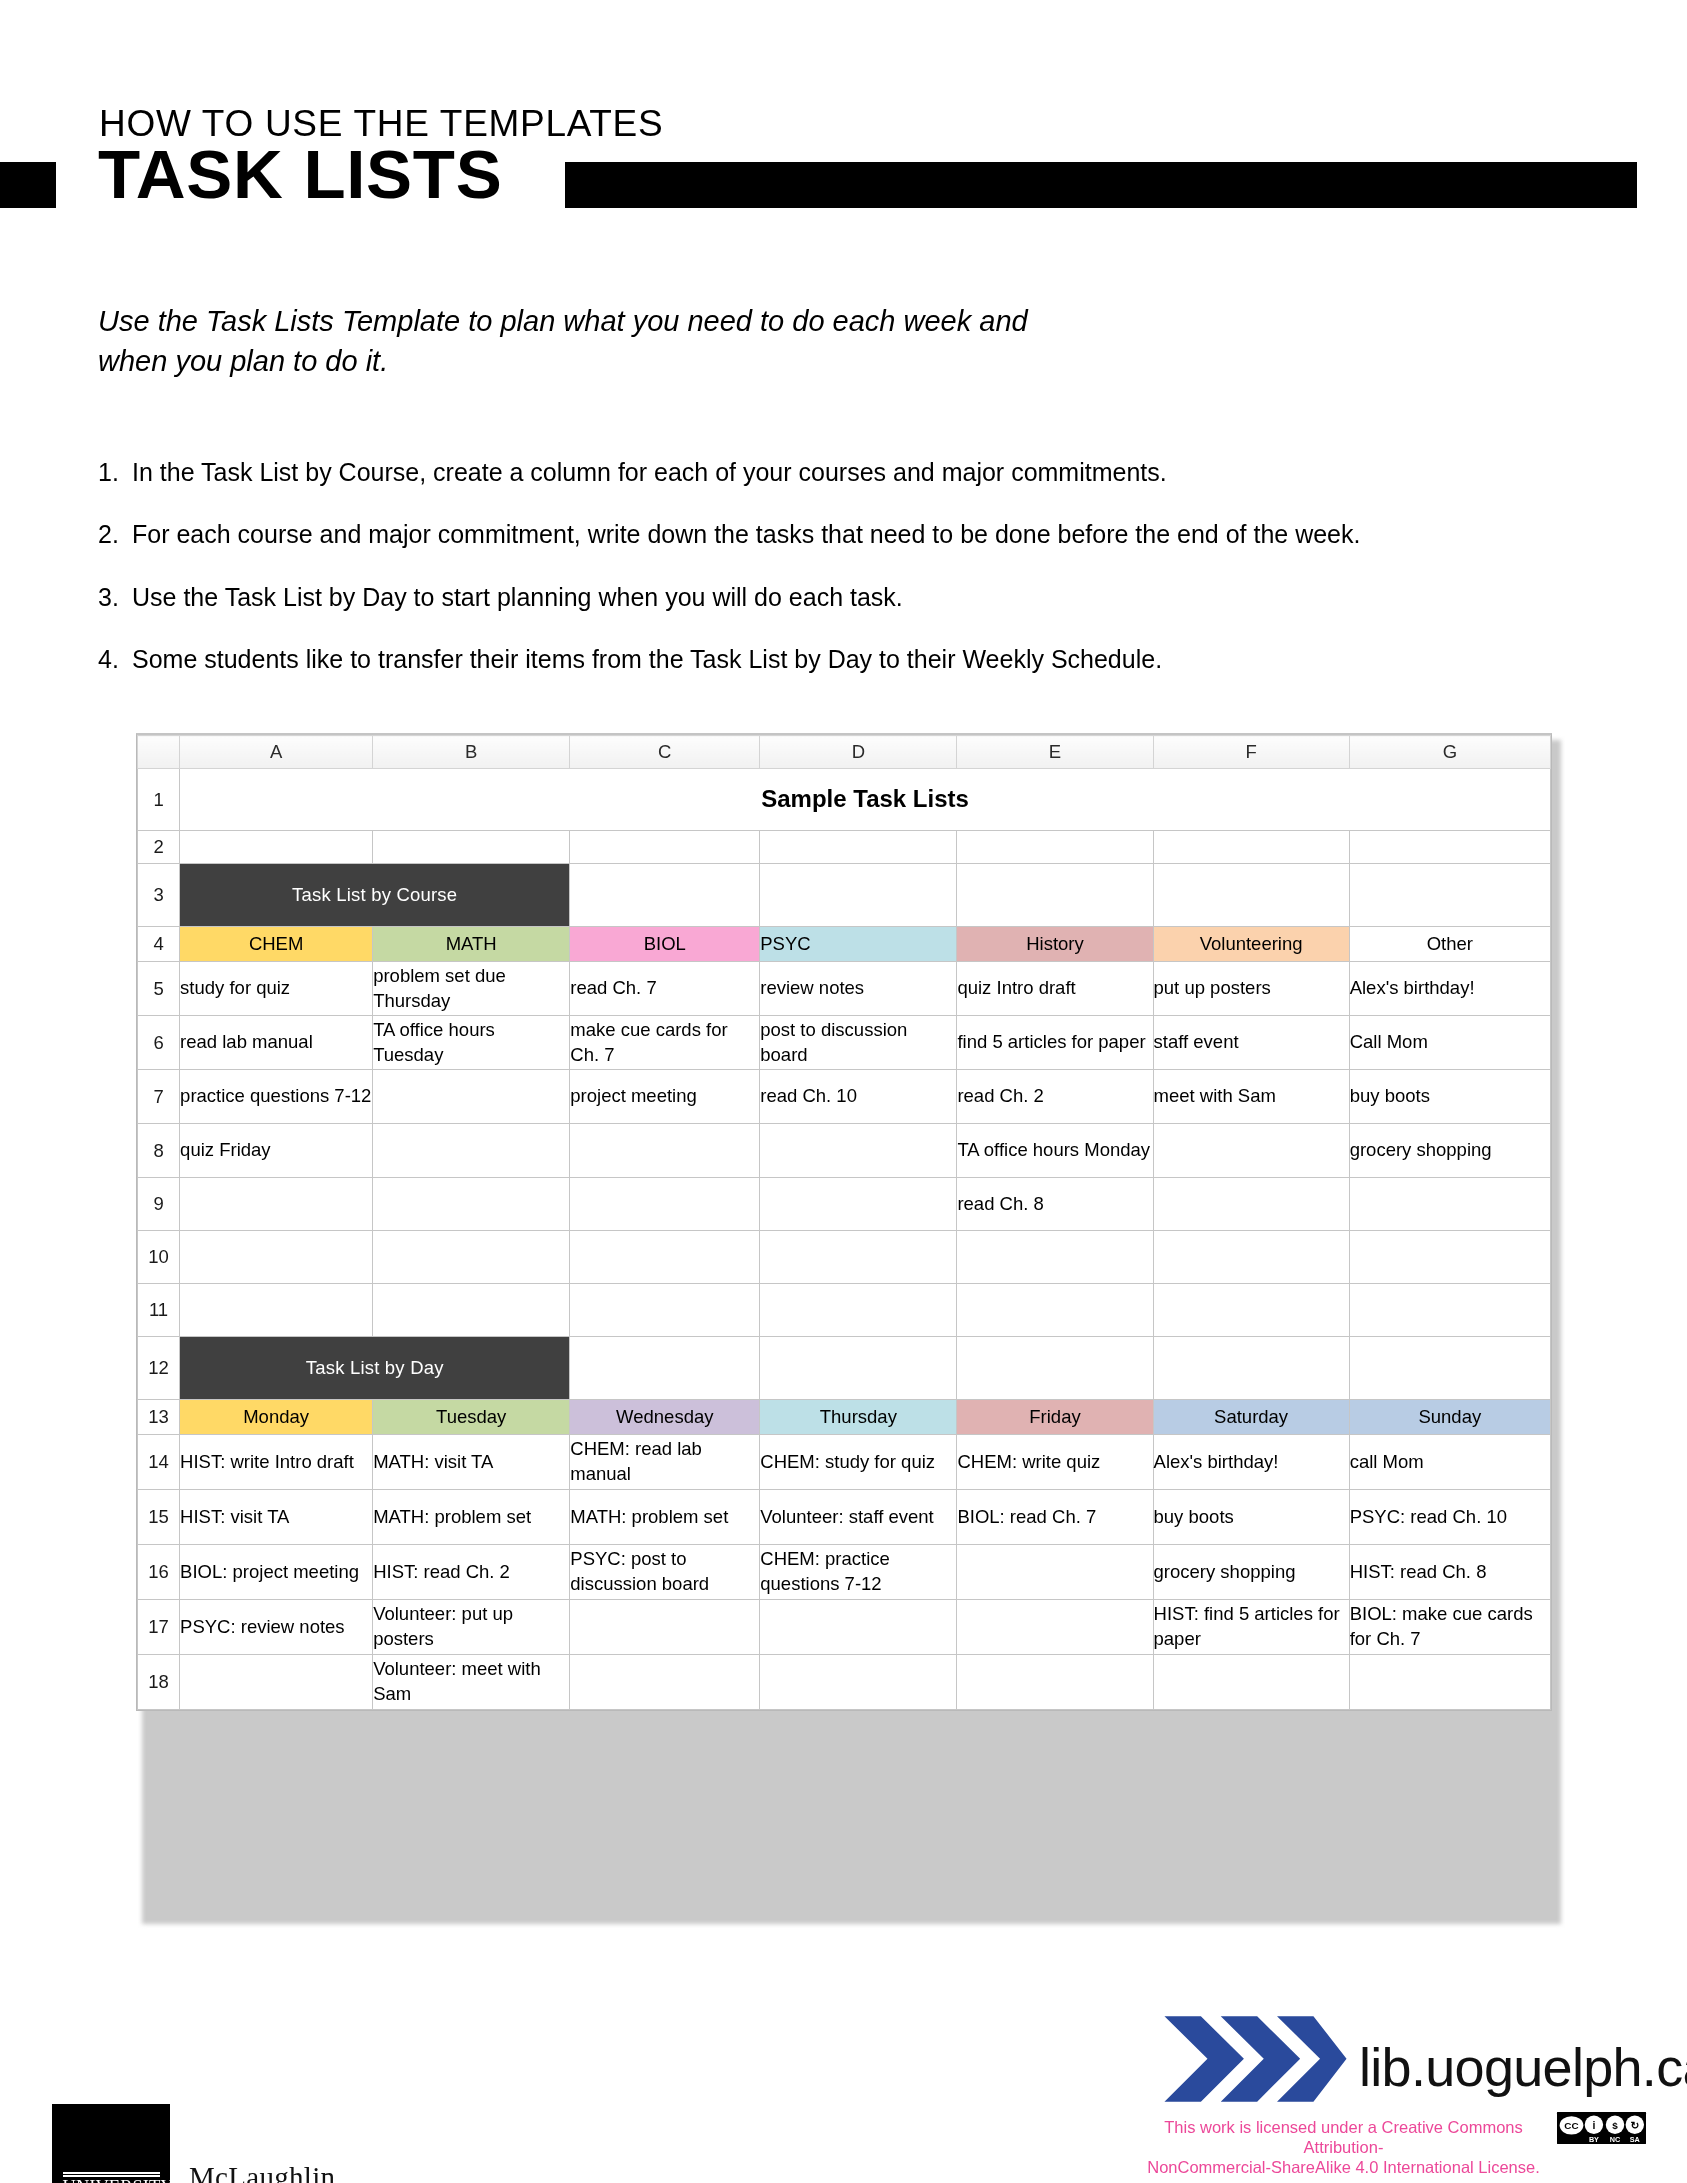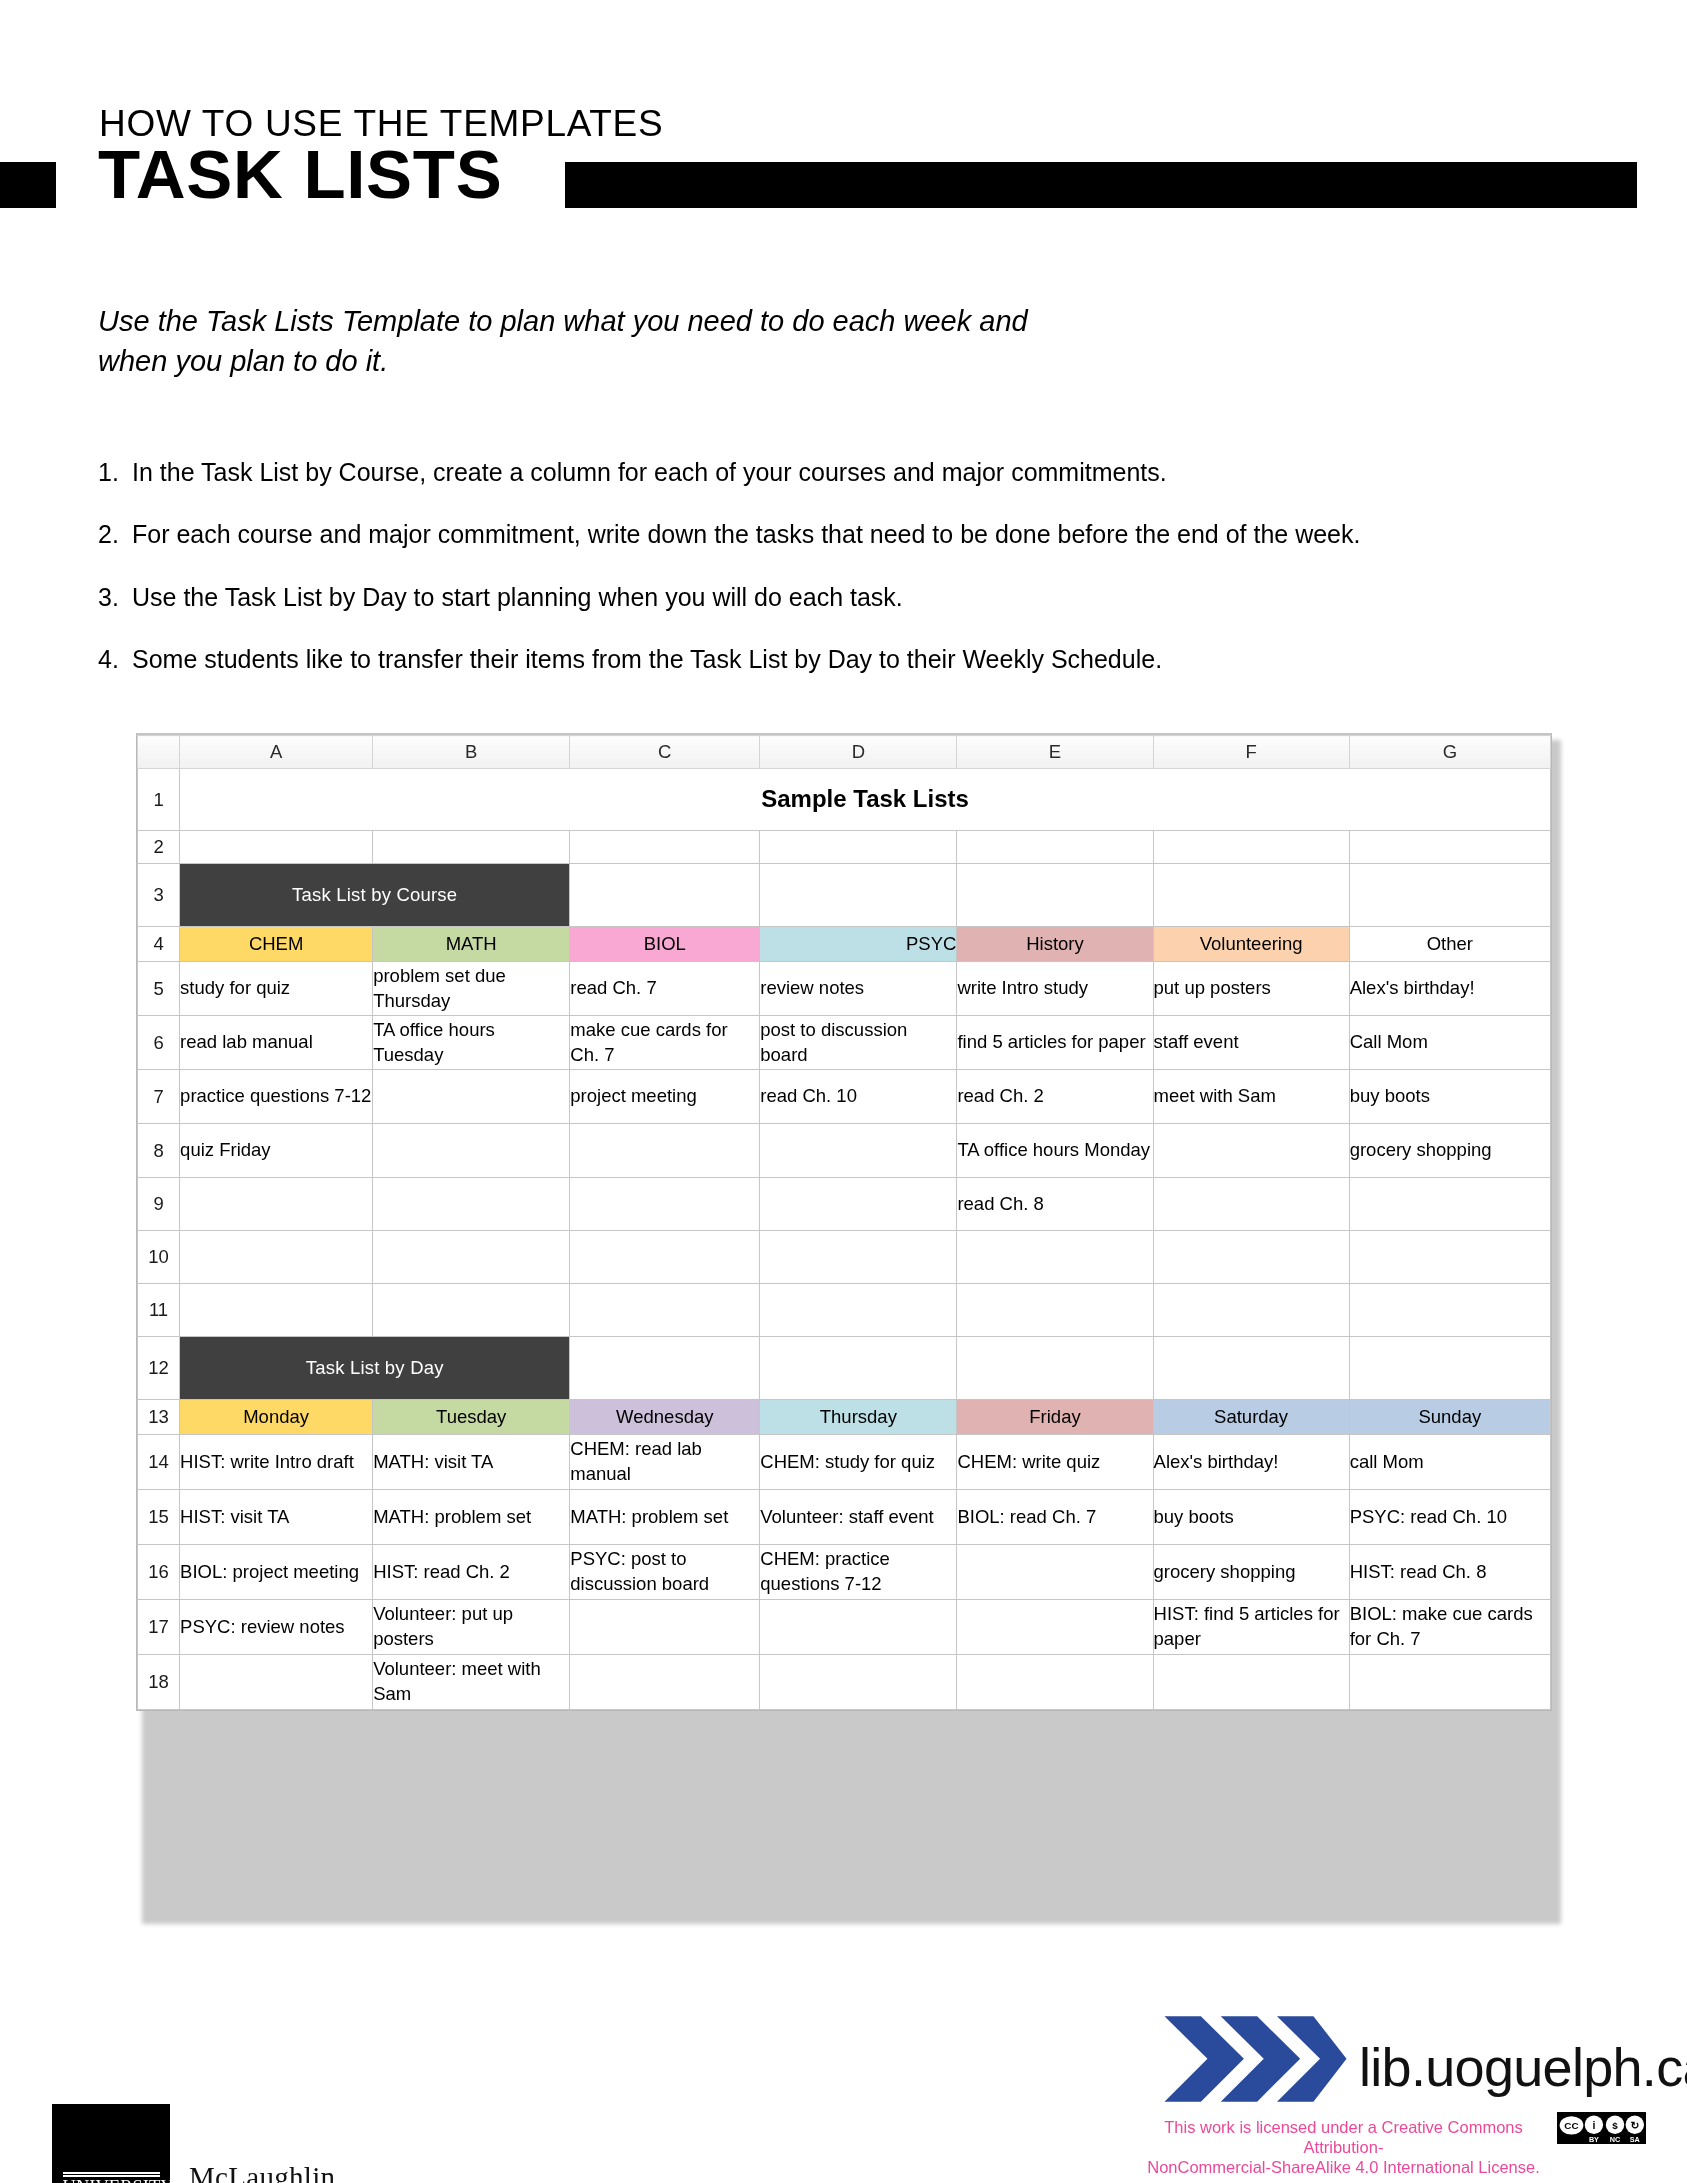--- a/index.html
+++ b/index.html
@@ -191,21 +191,21 @@
     color: #ffffff;
     font-weight: 700;
     font-size: 22.5px;
     text-align: center;
     letter-spacing: 0.2px;
   }
 
   .h-chem    { background: #ffd966; text-align: center; }
   .h-math    { background: #c5d9a3; text-align: center; }
   .h-biol    { background: #f9a8d4; text-align: center; }
-  .h-psyc    { background: #bde0e7; text-align: right; }
+  .h-psyc    { background: #bde0e7; text-align: left; }
   .h-hist    { background: #e0b2b2; text-align: center; }
   .h-vol     { background: #fbd2ad; text-align: center; }
   .h-other   { background: #ffffff; text-align: center; }
   .h-mon     { background: #ffd966; text-align: center; }
   .h-tue     { background: #c5d9a3; text-align: center; }
   .h-wed     { background: #ccc0da; text-align: center; }
   .h-thu     { background: #bde0e7; text-align: center; }
   .h-fri     { background: #e0b2b2; text-align: center; }
   .h-sat     { background: #b8cce4; text-align: center; }
   .h-sun     { background: #b8cce4; text-align: center; }
@@ -380,21 +380,21 @@
         <td class="cell h-vol">Volunteering</td>
         <td class="cell h-other">Other</td>
       </tr>
 
       <tr class="r-data">
         <td class="rownum">5</td>
         <td class="cell">study for quiz</td>
         <td class="cell">problem set due Thursday</td>
         <td class="cell">read Ch. 7</td>
         <td class="cell">review notes</td>
-        <td class="cell">write Intro study</td>
+        <td class="cell">quiz Intro draft</td>
         <td class="cell">put up posters</td>
         <td class="cell">Alex's birthday!</td>
       </tr>
 
       <tr class="r-data">
         <td class="rownum">6</td>
         <td class="cell">read lab manual</td>
         <td class="cell">TA office hours Tuesday</td>
         <td class="cell">make cue cards for Ch. 7</td>
         <td class="cell">post to discussion board</td>

